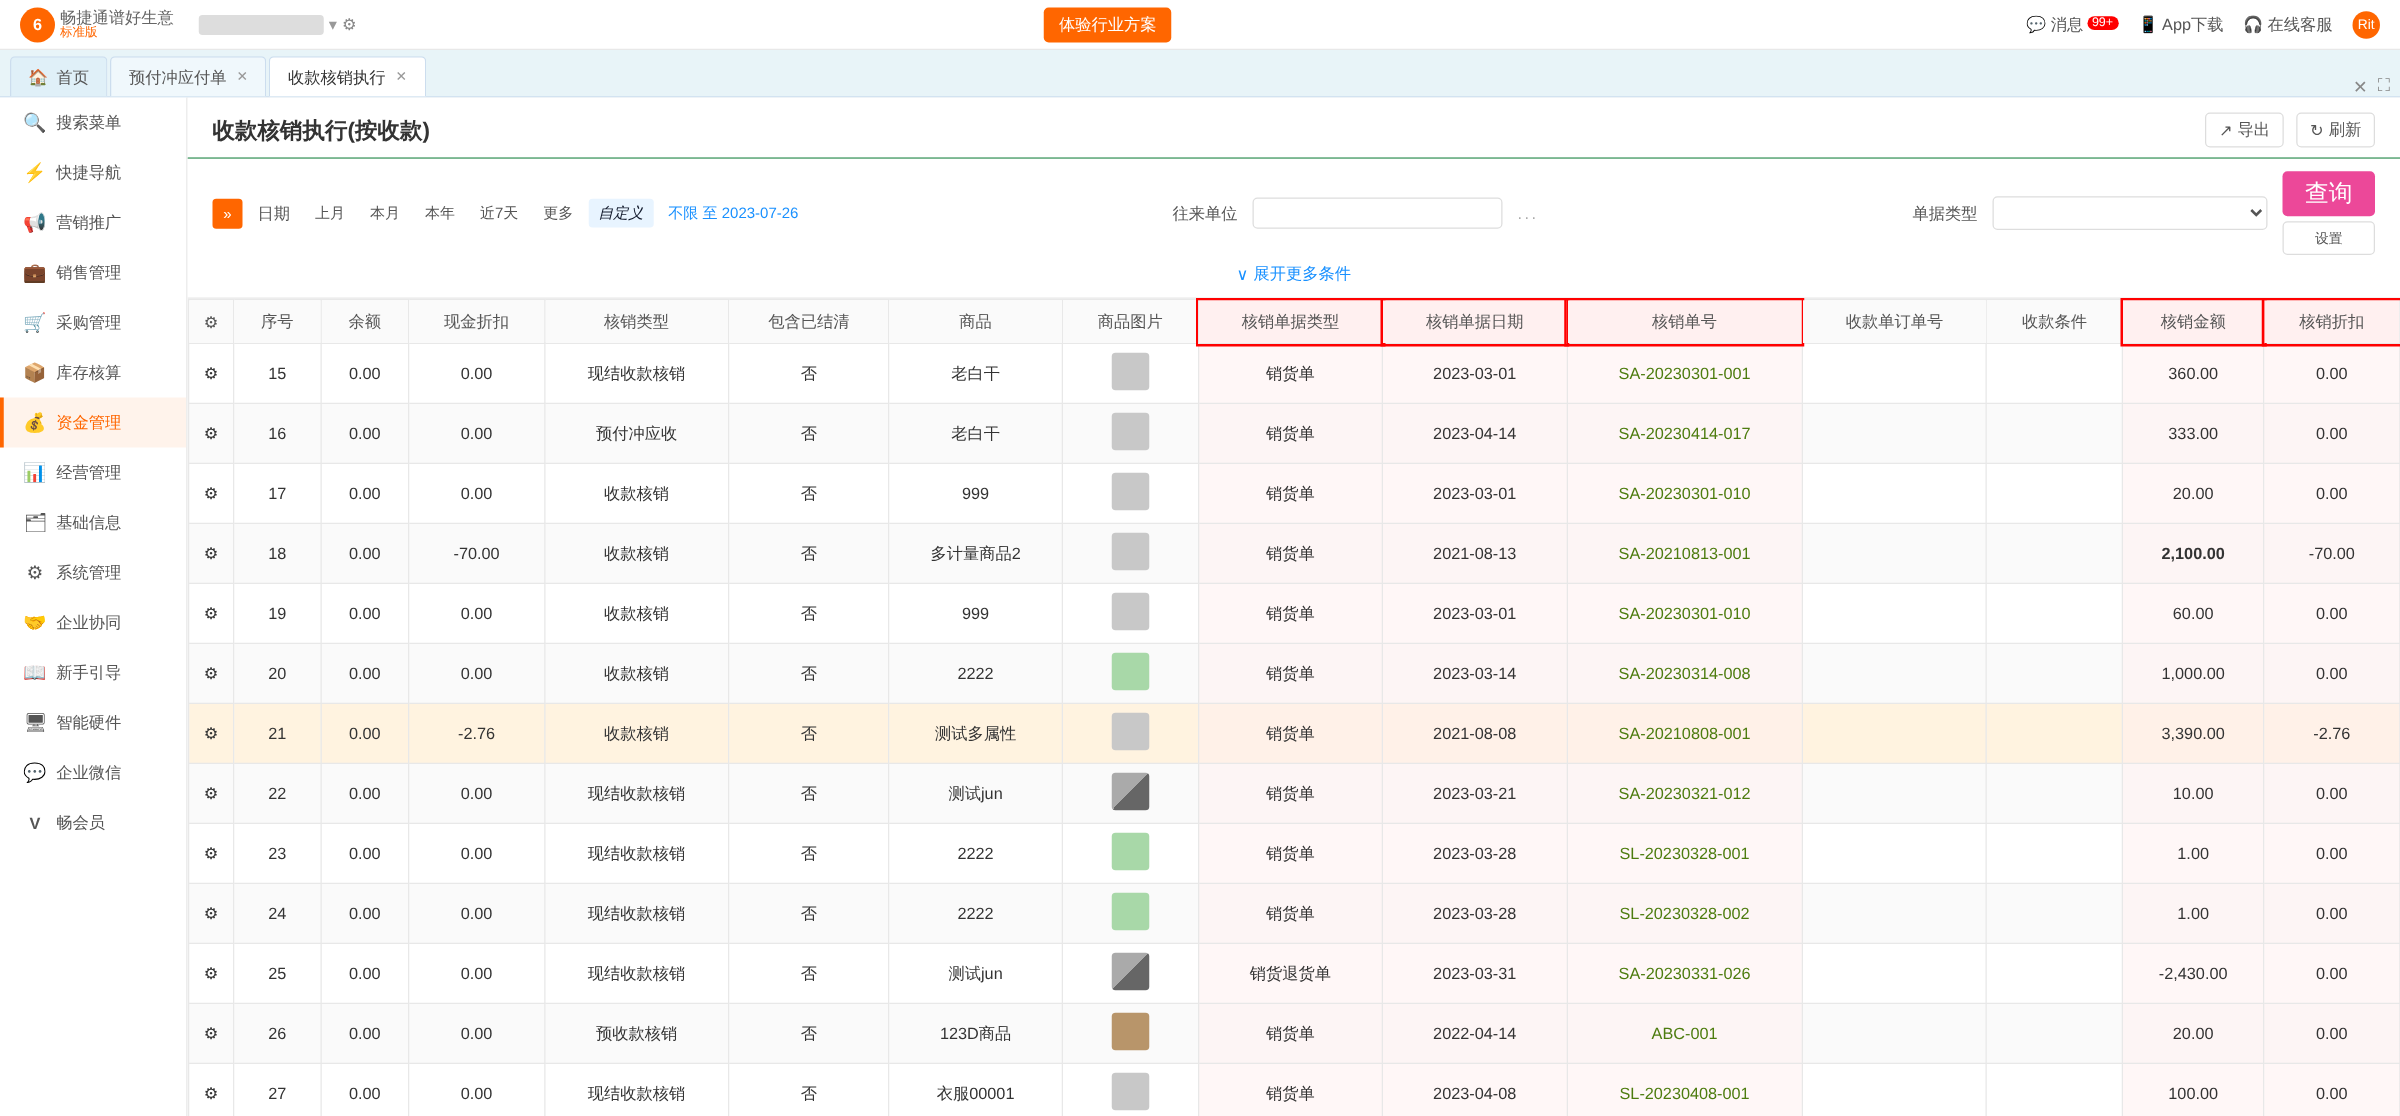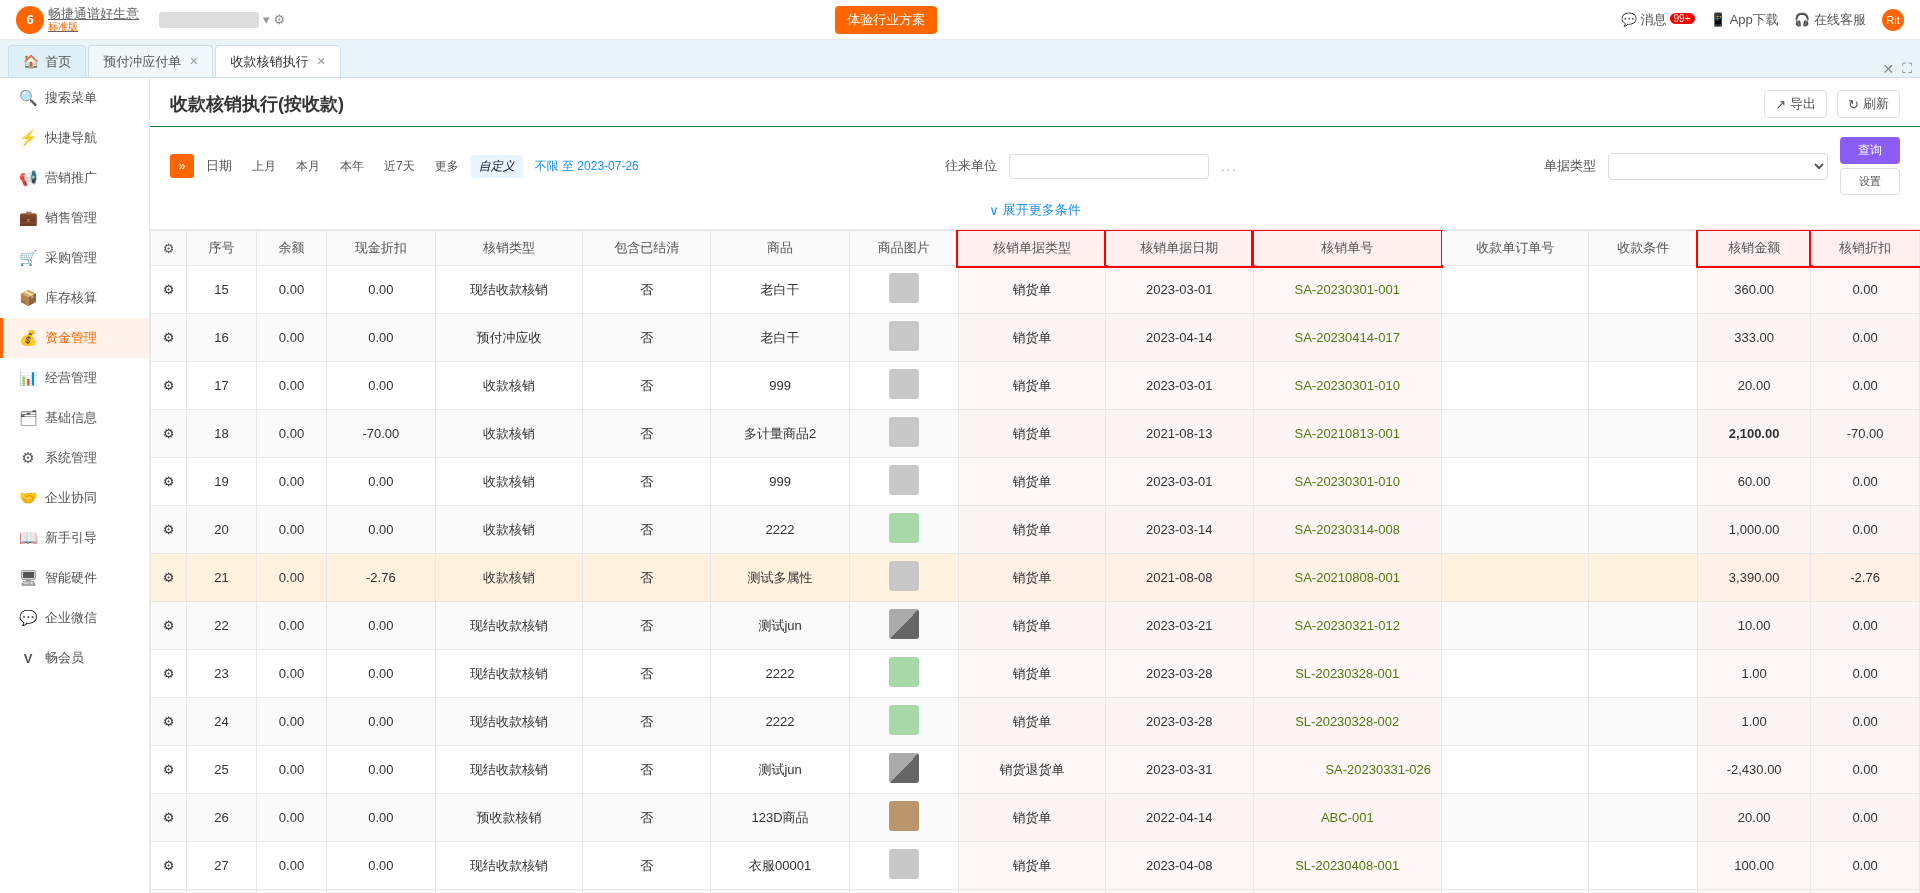--- a/index.html
+++ b/index.html
@@ -21,21 +21,21 @@
       gap: 4px;
       margin-right: 12px;
     }
     .logo-icon {
       width: 28px; height: 28px;
       background: #f60;
       border-radius: 50%;
       display: flex; align-items: center; justify-content: center;
       color: #fff; font-size: 14px; font-weight: bold;
     }
-    .logo-text { font-size: 11px; color: #666; line-height: 1.2; text-decoration: underline; }
+    .logo-text { font-size: 11px; color: #666; line-height: 1.2; }
     .logo-sub { color: #f60; font-size: 10px; }
     .top-bar-company {
       flex: 1;
       display: flex; align-items: center; gap: 4px;
       color: #999; font-size: 12px;
     }
     .top-bar-actions {
       display: flex; align-items: center; gap: 16px; color: #555; font-size: 12px;
     }
     .btn-trial {
@@ -116,21 +116,21 @@
     .filter-date-btn.custom { background: #e8f4ff; color: #0f172a; border-radius: 3px; font-style: italic; }
     .filter-date-range { color: #1890ff; font-size: 12px; }
     .filter-input {
       border: 1px solid #ddd; border-radius: 4px; padding: 4px 8px; width: 200px; color: #555;
     }
     .filter-dots { color: #aaa; letter-spacing: 2px; }
     .filter-select {
       border: 1px solid #ddd; border-radius: 4px; padding: 4px 8px; width: 220px; color: #555; background: #fff;
     }
     .btn-query {
-      background: #8b5cf6; color: #fff; border: none; border-radius: 4px; padding: 5px 18px; cursor: pointer; font-size: 12px;
+      background: #ec4899; color: #fff; border: none; border-radius: 4px; padding: 5px 18px; cursor: pointer; font-size: 19px;
     }
     .btn-setting {
       background: #fff; border: 1px solid #ddd; color: #555; border-radius: 4px; padding: 5px 12px; cursor: pointer; font-size: 11px;
     }
     .expand-more {
       display: flex; align-items: center; gap: 4px; color: #1890ff; cursor: pointer; font-size: 12px;
     }
     .filter-arrow-btn {
       width: 24px; height: 24px; background: #f60; border-radius: 3px; display: flex; align-items: center; justify-content: center; cursor: pointer; color: #fff; font-size: 12px;
     }
@@ -533,21 +533,21 @@
               <td>⚙</td>
               <td>25</td>
               <td>0.00</td>
               <td>0.00</td>
               <td>现结收款核销</td>
               <td>否</td>
               <td>测试jun</td>
               <td><span class="thumb-photo"></span></td>
               <td style="background: rgba(255, 240, 240, 0.5);">销货退货单</td>
               <td style="background: rgba(255, 240, 240, 0.5);">2023-03-31</td>
-              <td style="background: rgba(255, 240, 240, 0.5); text-align: right;"><a href="#" class="link-blue">SA-20230331-026</a></td>
+              <td style="background: rgba(255, 240, 240, 0.5);"><a href="#" class="link-blue">SA-20230331-026</a></td>
               <td></td>
               <td></td>
               <td class="text-red" style="background: rgba(255, 240, 240, 0.5);">-2,430.00</td>
               <td style="background: rgba(255, 240, 240, 0.5);">0.00</td>
             </tr>
             <tr>
               <td>⚙</td>
               <td>26</td>
               <td>0.00</td>
               <td>0.00</td>

